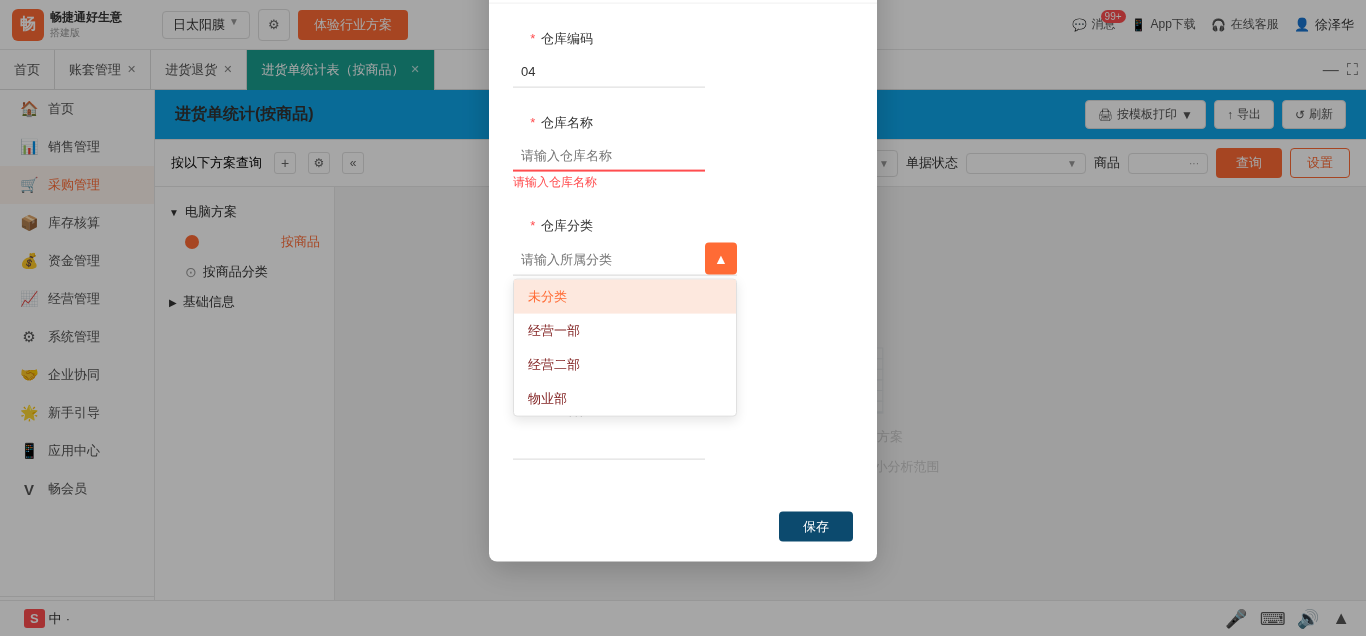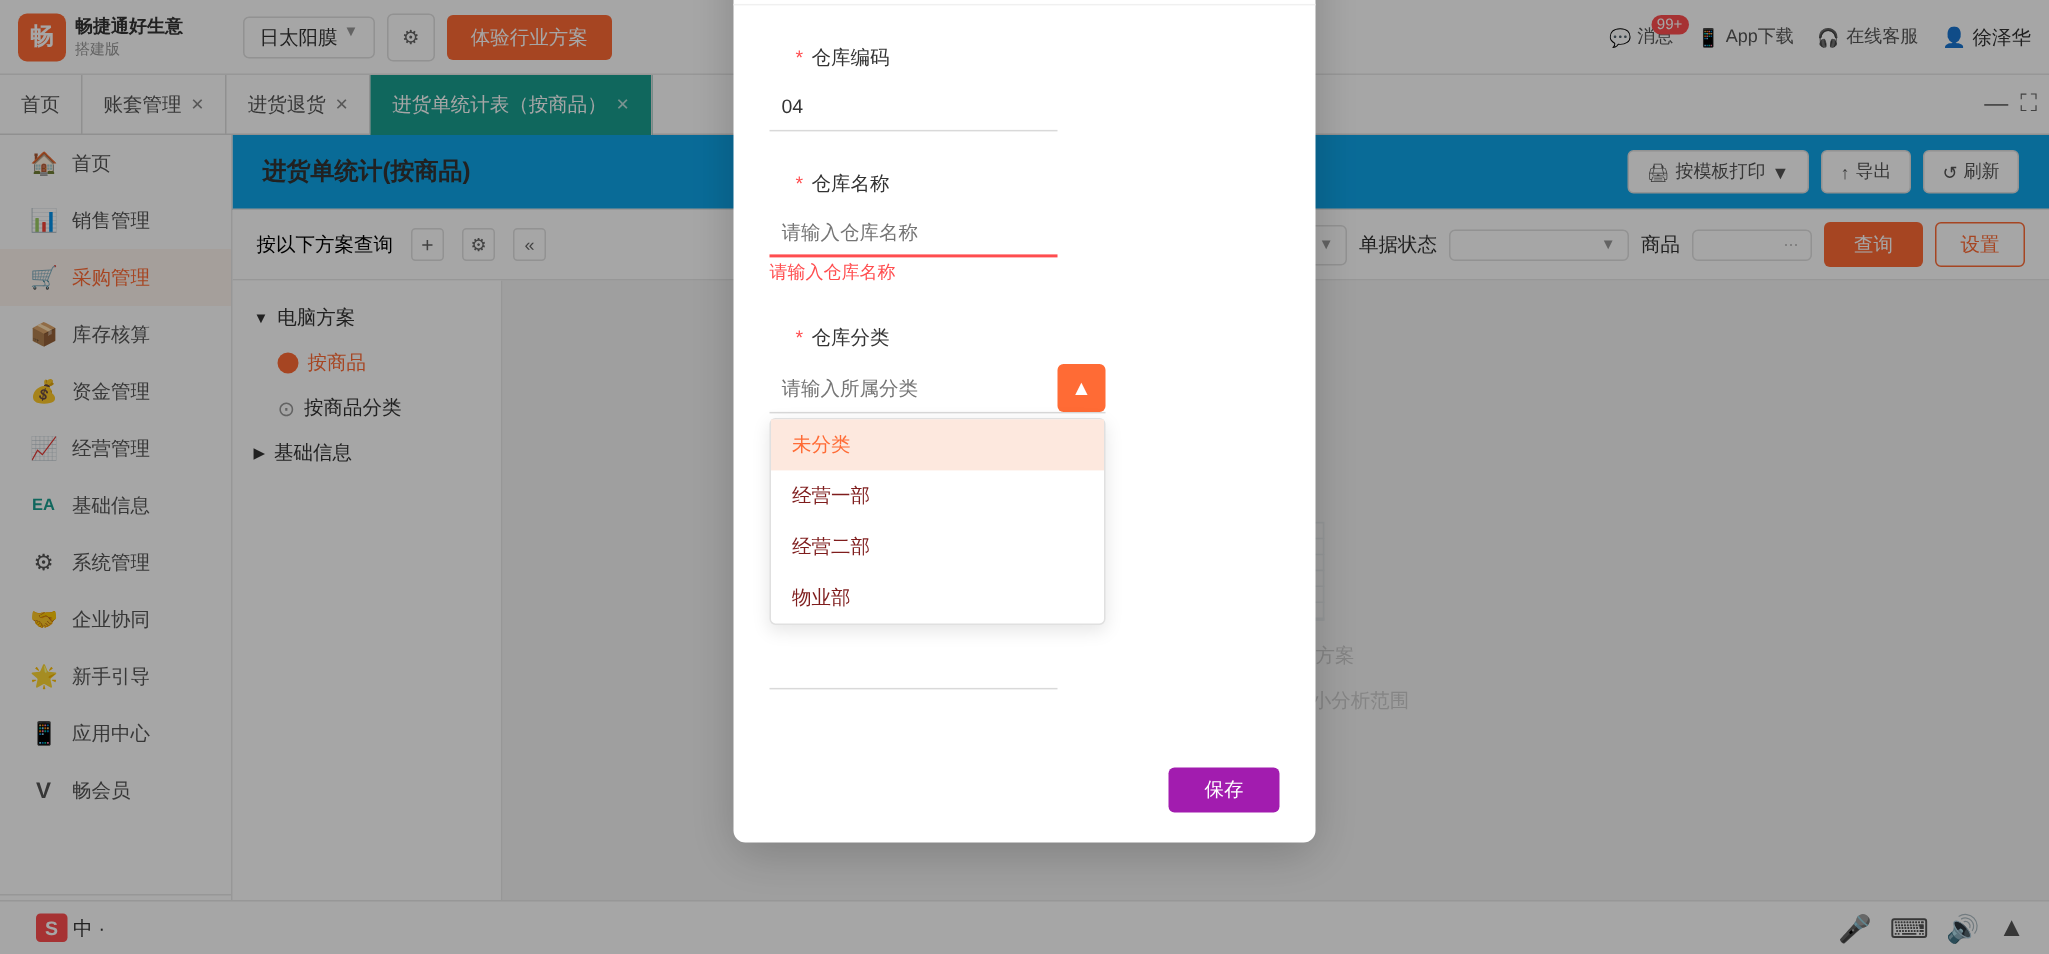--- a/index.html
+++ b/index.html
@@ -219,32 +219,32 @@
     .dropdown-item {
       padding: 8px 14px; cursor: pointer; font-size: 13px; color: #7f1d1d;
     }
     .dropdown-item.selected { background: #fde8de; color: #ff6b35; }
 
     .modal-footer {
       display: flex; justify-content: flex-end; gap: 10px;
       padding: 12px 24px 20px;
     }
     .btn-save {
-      background: #a21caf; color: #fff; border: none;
+      background: #0c4a6e; color: #fff; border: none;
       padding: 6px 24px; border-radius: 4px; cursor: pointer; font-size: 13px; font-family: Liberation Serif, serif;
     }
 
     
     .left-scheme {
       width: 180px; background: #fff; border-right: 1px solid #e8e8e8;
       padding: 10px 0;
     }
     .scheme-tree-item { padding: 6px 14px; display: flex; align-items: center; gap: 6px; cursor: pointer; color: #333; font-size: 13px; }
     .scheme-tree-child { padding: 6px 14px 6px 30px; display: flex; align-items: center; gap: 6px; cursor: pointer; color: #333; font-size: 13px; }
-    .scheme-tree-child.active { color: #ff6b35; }
+    .scheme-tree-child.active { color: #ff6b35; justify-content: space-between; }
     .orange-dot { width: 14px; height: 14px; background: #ff6b35; border-radius: 50%; display: flex; align-items: center; justify-content: center; }
     .bg-filter {
       background: #fff; padding: 8px 16px;
       display: flex; align-items: center; gap: 12px;
       border-bottom: 1px solid #e8e8e8;
     }
 
     
     .footer-bar {
       position: fixed; bottom: 0; left: 0; right: 0; height: 36px;
@@ -340,24 +340,20 @@
       <span class="sidebar-icon">📦</span>
       <span>库存核算</span>
     </div>
     <div class="sidebar-item">
       <span class="sidebar-icon">💰</span>
       <span>资金管理</span>
     </div>
     <div class="sidebar-item">
       <span class="sidebar-icon">📈</span>
       <span>经营管理</span>
-    </div>
-    <div class="sidebar-item">
-      <span class="sidebar-icon" style="font-size:11px;font-weight:bold;color:#1a9e8f;">EA</span>
-      <span>基础信息</span>
     </div>
     <div class="sidebar-item">
       <span class="sidebar-icon">⚙</span>
       <span>系统管理</span>
     </div>
     <div class="sidebar-item">
       <span class="sidebar-icon">🤝</span>
       <span>企业协同</span>
     </div>
     <div class="sidebar-item">

